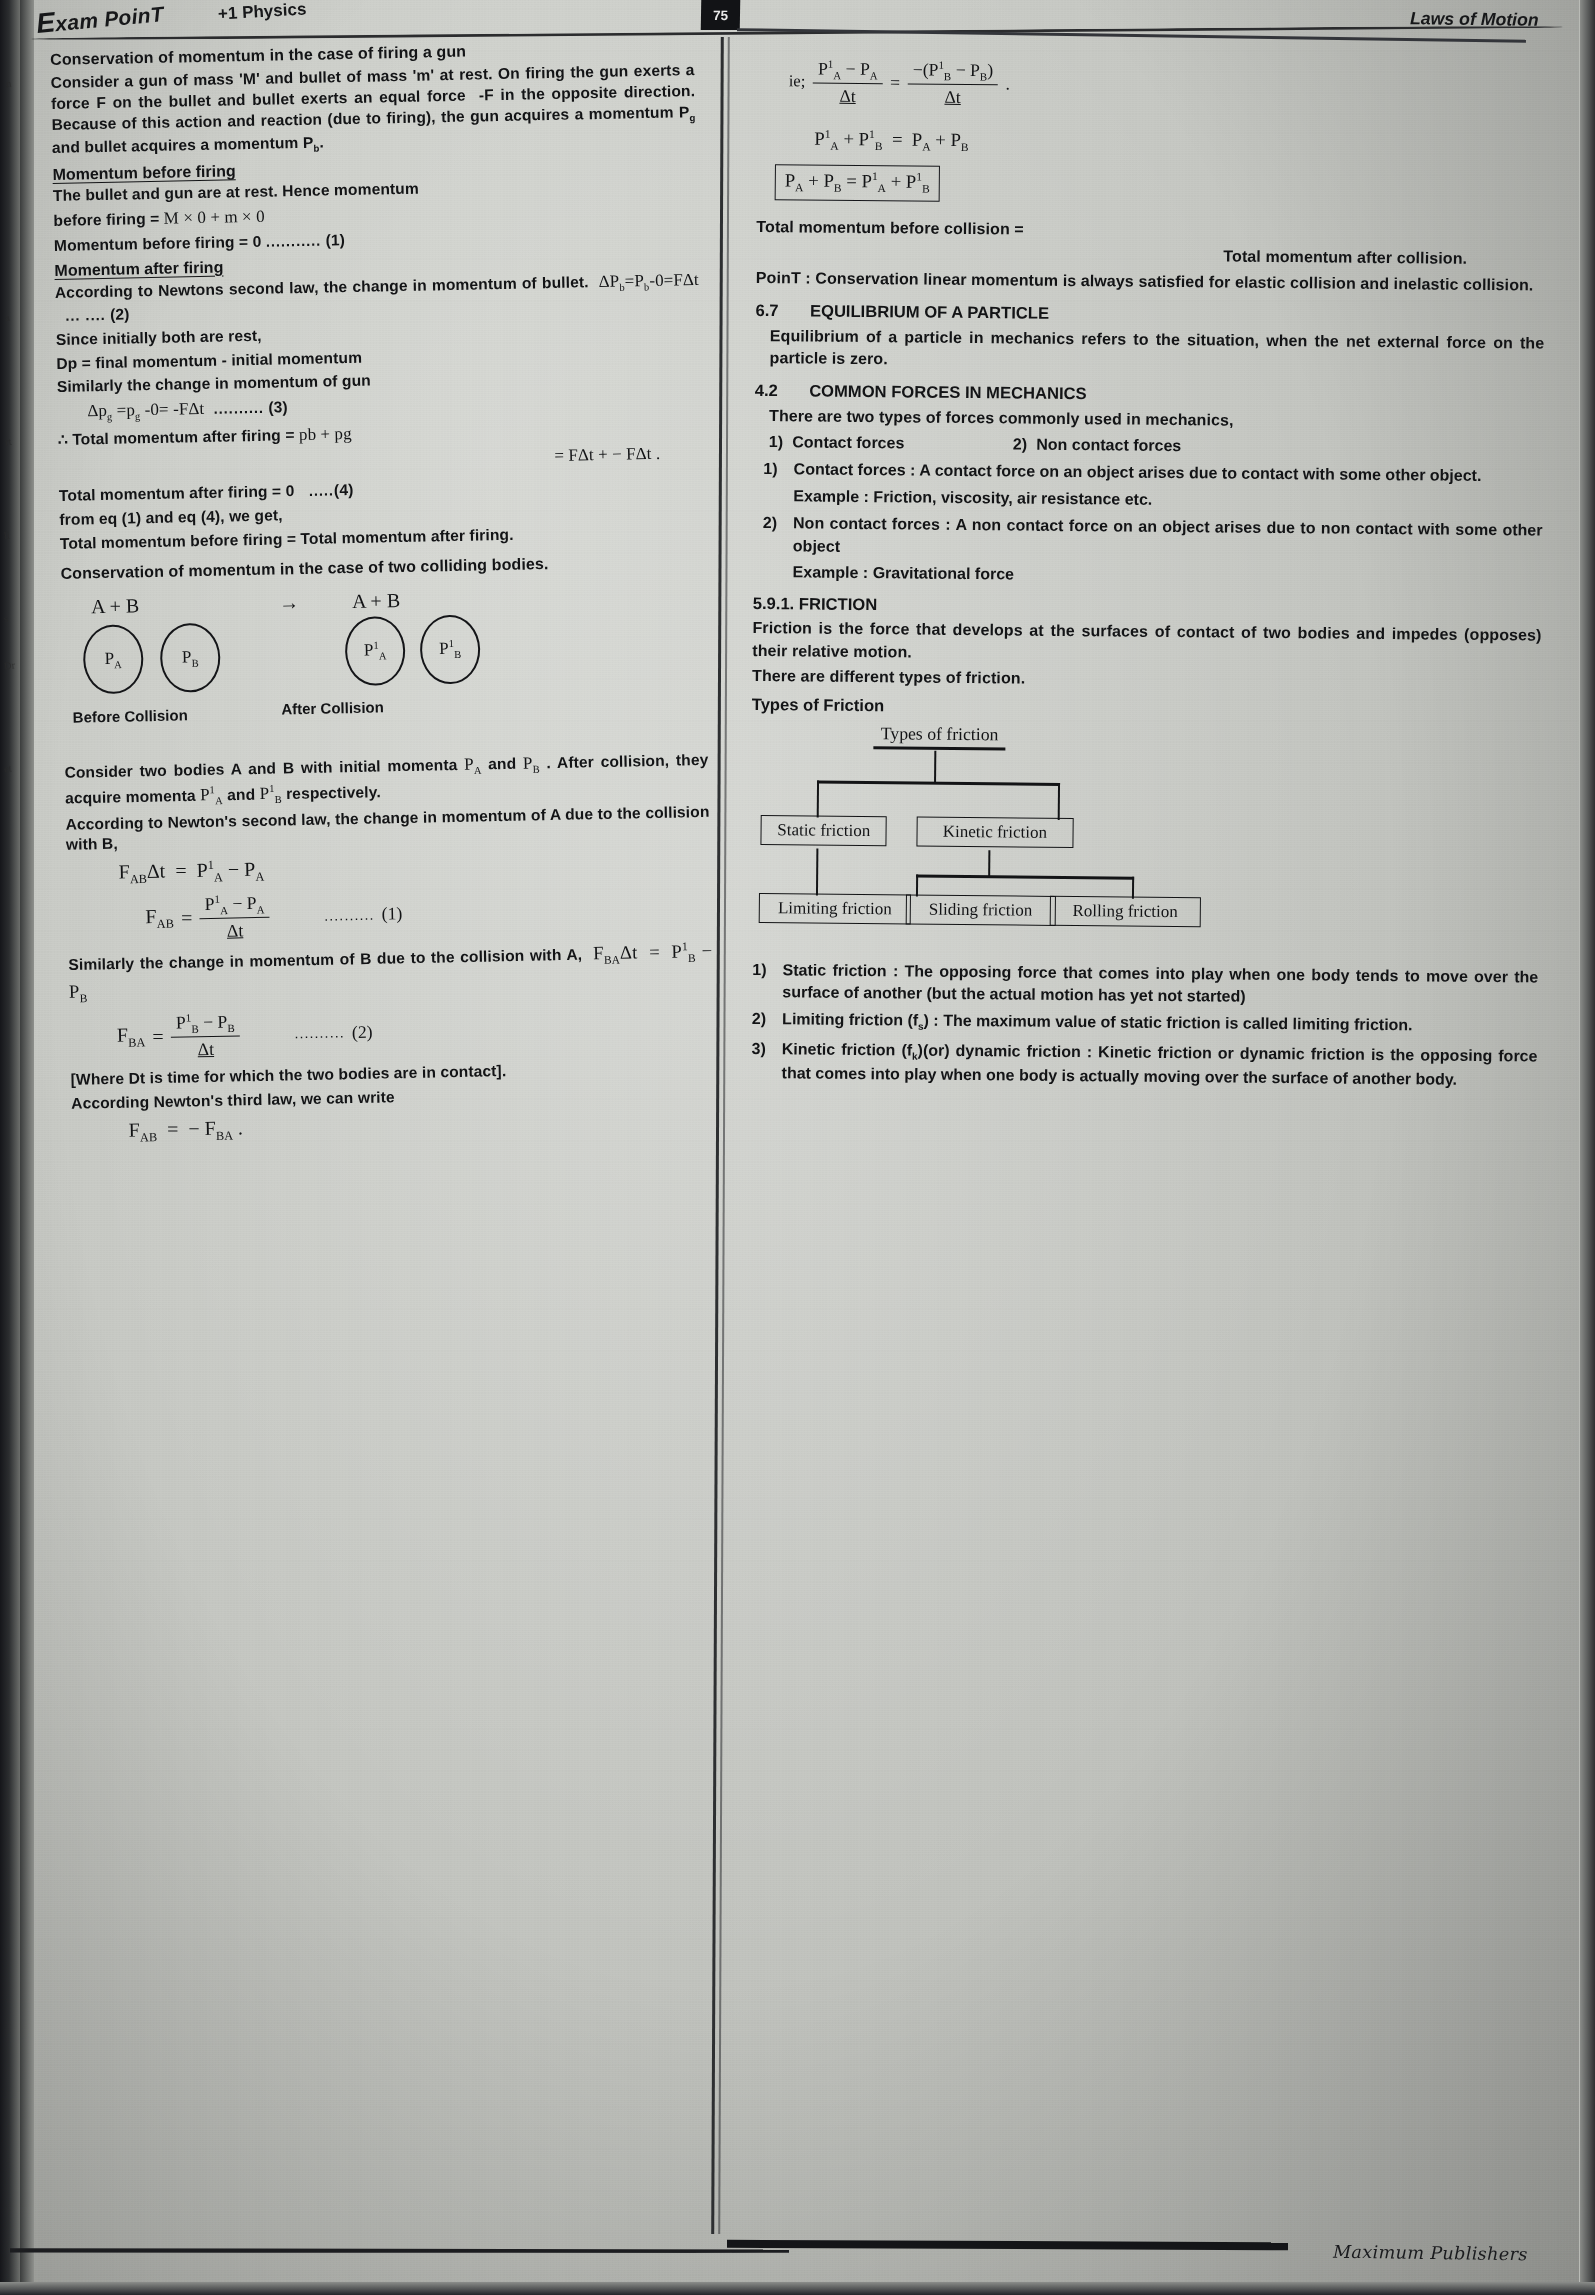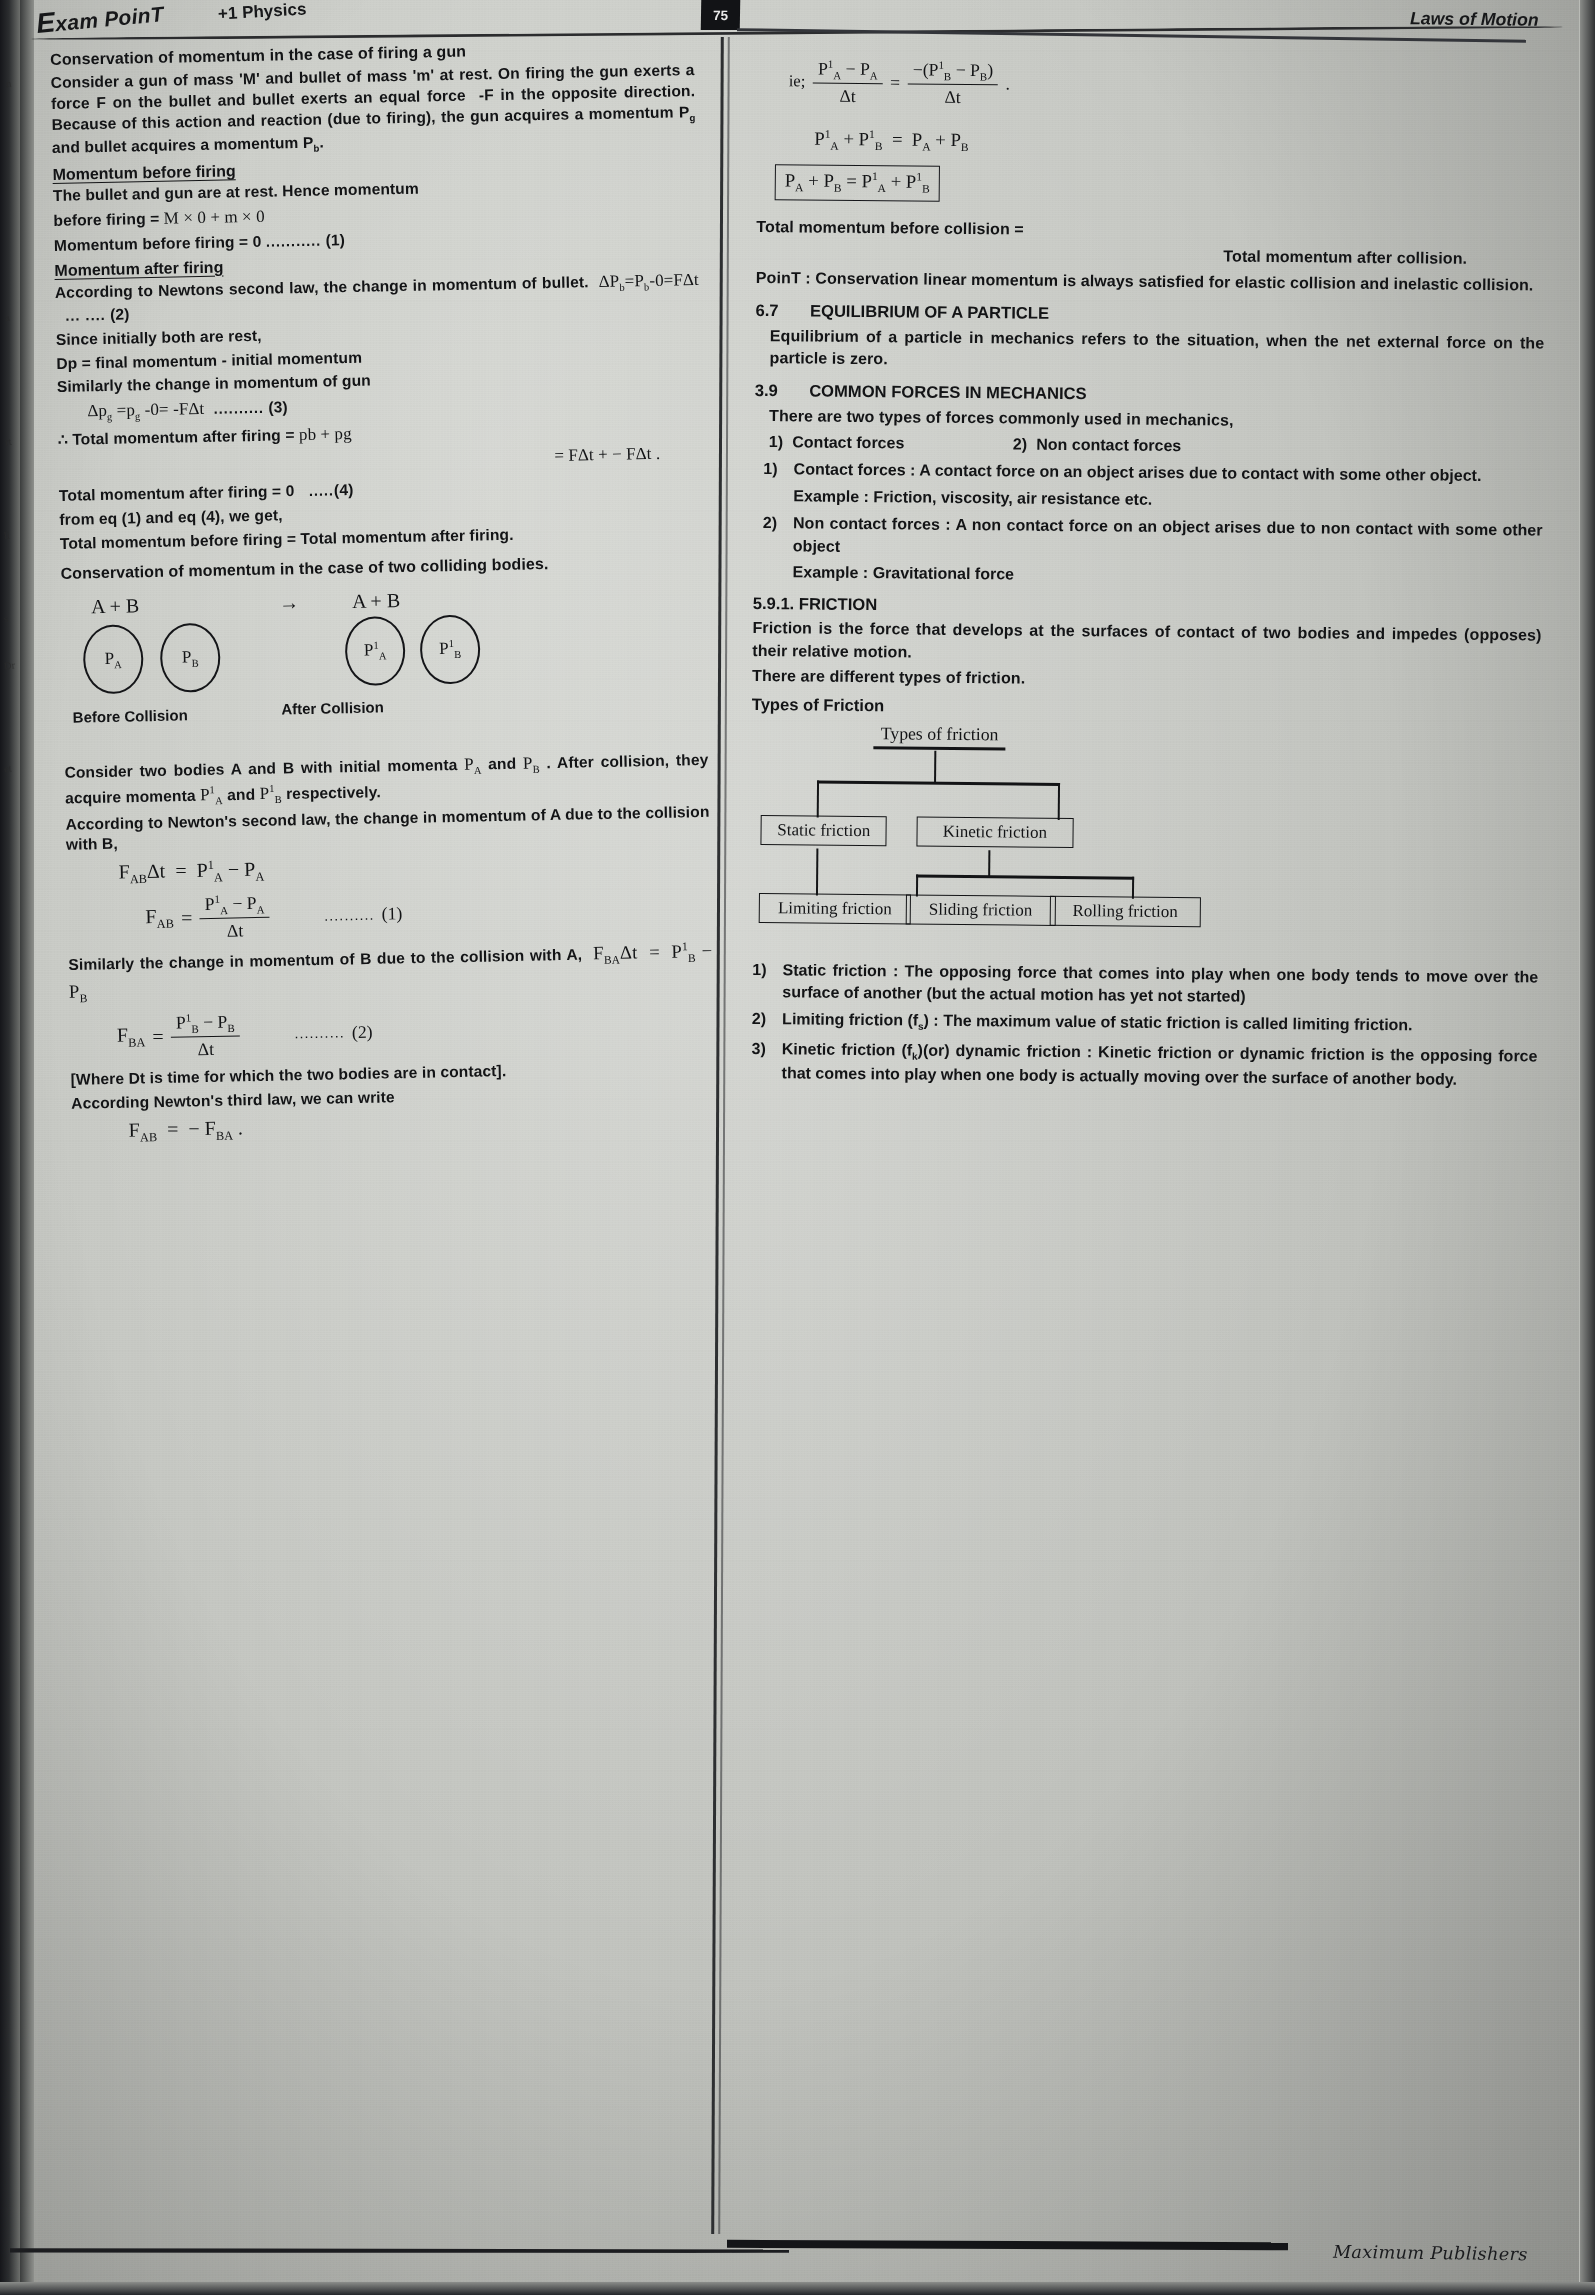--- a/index.html
+++ b/index.html
@@ -121,21 +121,21 @@
   
   .math{font-family:"Liberation Serif","DejaVu Serif",serif;font-weight:normal;
         font-size:17px;}
   .eq{font-family:"Liberation Serif",serif;font-size:17.7px;margin:5.2px 0;}
   sub{font-size:.62em;}
   sup{font-size:.62em;}
 
   .frac{display:inline-block;vertical-align:middle;text-align:center;
         font-family:"Liberation Serif",serif;}
   .frac .nu{display:block;padding:0 5.2px 1.6px 5.2px;border-bottom:1.3px solid #131416;}
-  .frac .de{display:block;padding:1.6px 5.2px 0 5.2px;}
+  .frac .de{display:block;padding:1.6px 5.2px 0 5.2px;text-decoration:underline;}
 
   .eqrow{display:flex;align-items:center;gap:7.3px;font-family:"Liberation Serif",serif;
          font-size:17.7px;margin:7.3px 0;}
   .dots{letter-spacing:1px;font-family:"Liberation Sans",sans-serif;font-size:14.5px;}
 
   .boxed{display:inline-block;border:1.6px solid #15161a;padding:4.2px 9.3px 5.2px 9.3px;
          font-family:"Liberation Serif",serif;font-size:18.7px;margin:7.3px 0 4.2px 17.7px;}
 
   
   .collide{position:relative;height:156px;margin:11.4px 0 3.1px 0;}
@@ -344,21 +344,21 @@
       <span class="bold-lead">PoinT :</span><span> Conservation linear momentum is always satisfied for elastic collision and inelastic collision.</span>
     </div>
 
     <div class="h-sec">
       <span class="num">6.7</span>
       <span>EQUILIBRIUM OF A PARTICLE</span>
     </div>
     <div class="p" style="padding-left:14.5px;">Equilibrium of a particle in mechanics refers to the situation, when the net external force on the particle is zero.</div>
 
     <div class="h-sec">
-      <span class="num">3.9</span>
+      <span class="num">4.2</span>
       <span>COMMON FORCES IN MECHANICS</span>
     </div>
     <div class="p" style="padding-left:14.5px;">There are two types of forces commonly used in mechanics,</div>
 
     <div style="display:flex;padding-left:14.5px;font-size:16px;font-weight:bold;margin:5.2px 0 7.3px 0;">
       <div style="display:flex;gap:9.3px;width:244px;">
         <span>1)</span>
         <span>Contact forces</span>
       </div>
       <div style="display:flex;gap:9.3px;">

